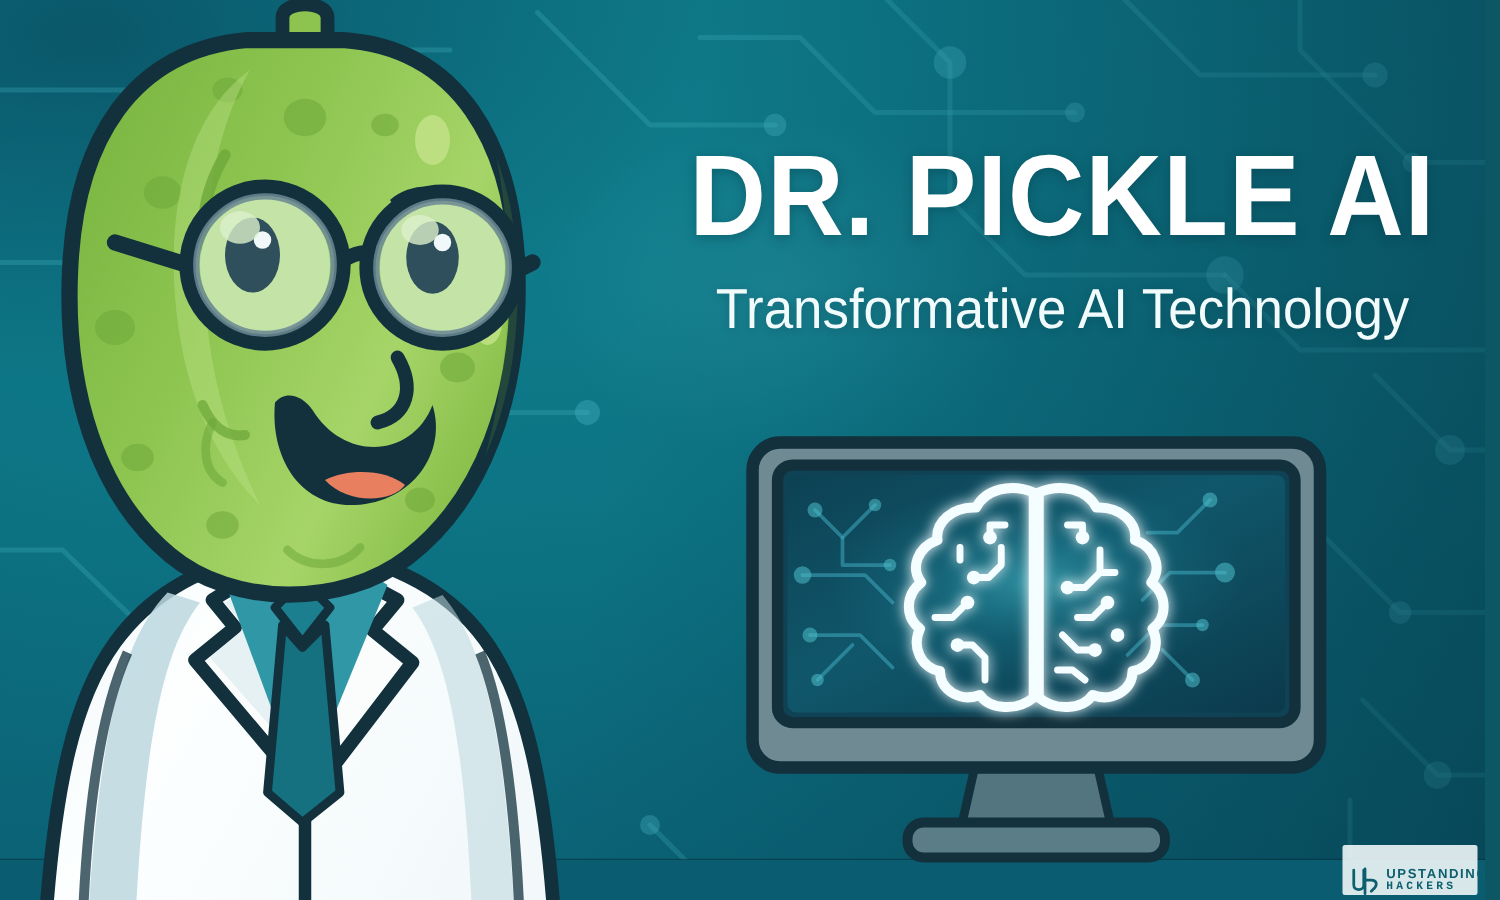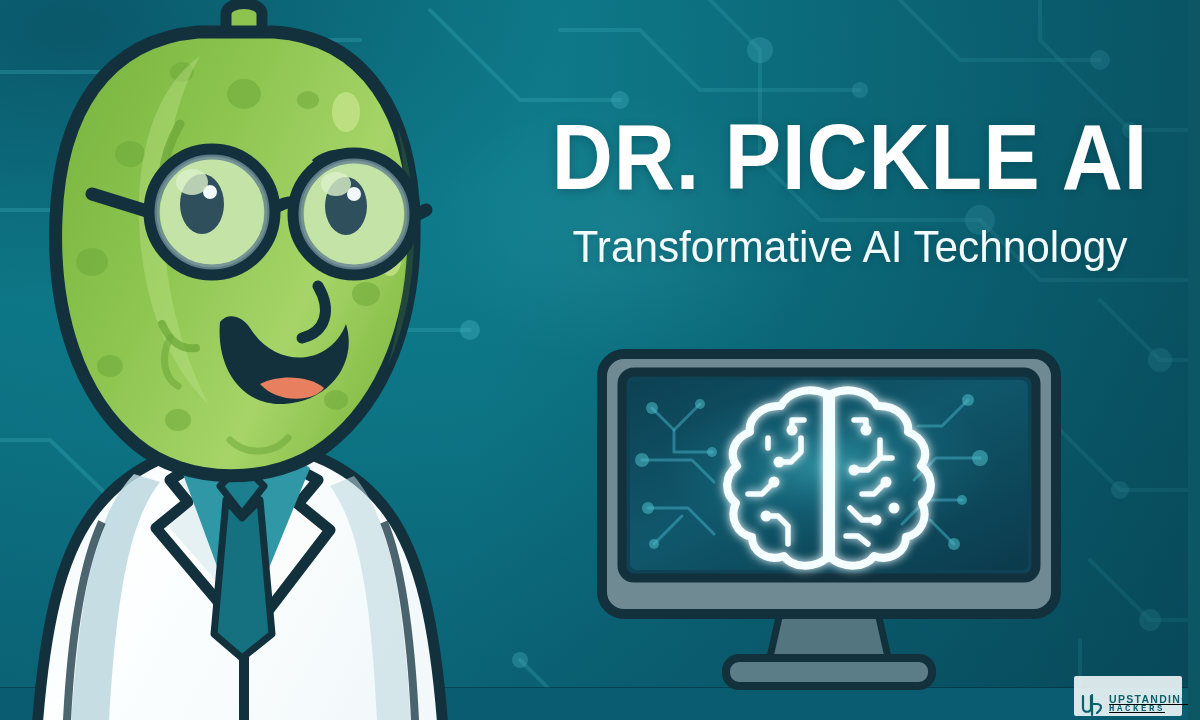--- a/index.html
+++ b/index.html
@@ -72,21 +72,20 @@
   svg.char-svg{ width:100%; height:100%; display:block; }
 
   
   .watermark{
     position:absolute; right:6px; bottom:4px;
     width:108px; height:40px;
     background:rgba(238,246,247,0.90);
     border-radius:2px;
     display:flex; align-items:center; gap:4px;
     padding:20px 4px 3px 5px;
-    text-decoration:underline;
   }
   .wm-mark{ width:26px; height:26px; flex:0 0 26px; }
   .wm-text{ display:flex; flex-direction:column; justify-content:center; line-height:1.05; }
   .wm-line1{
     font-family:"Liberation Sans", sans-serif; font-weight:700;
     font-size:10.5px; color:#0d5f6e; letter-spacing:1.3px;
   }
   .wm-line2{
     font-family:"Liberation Mono", monospace; font-weight:700;
     font-size:9px; color:#0d5f6e; letter-spacing:2.6px;

